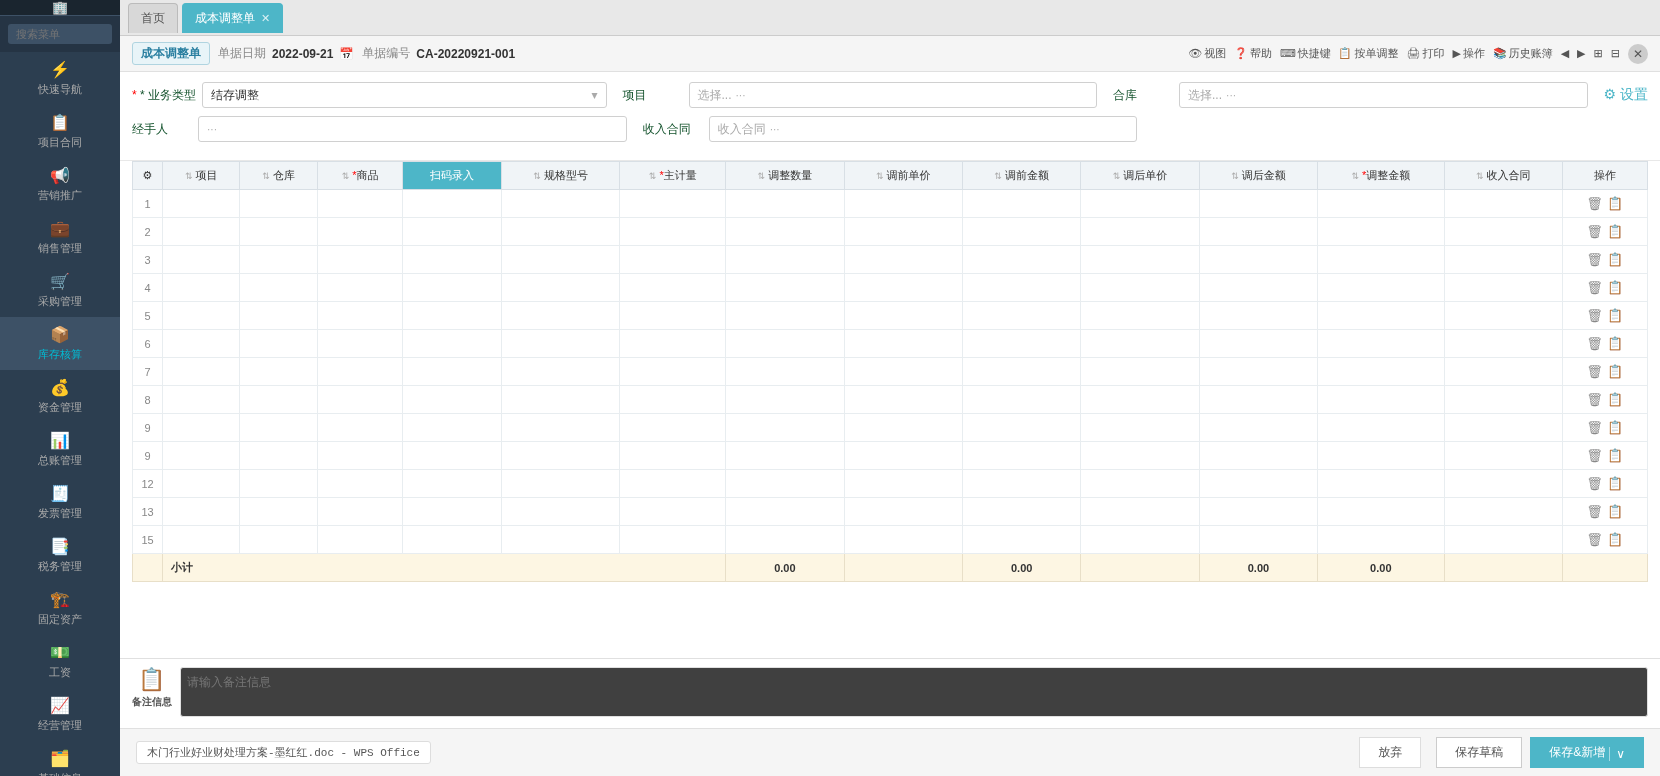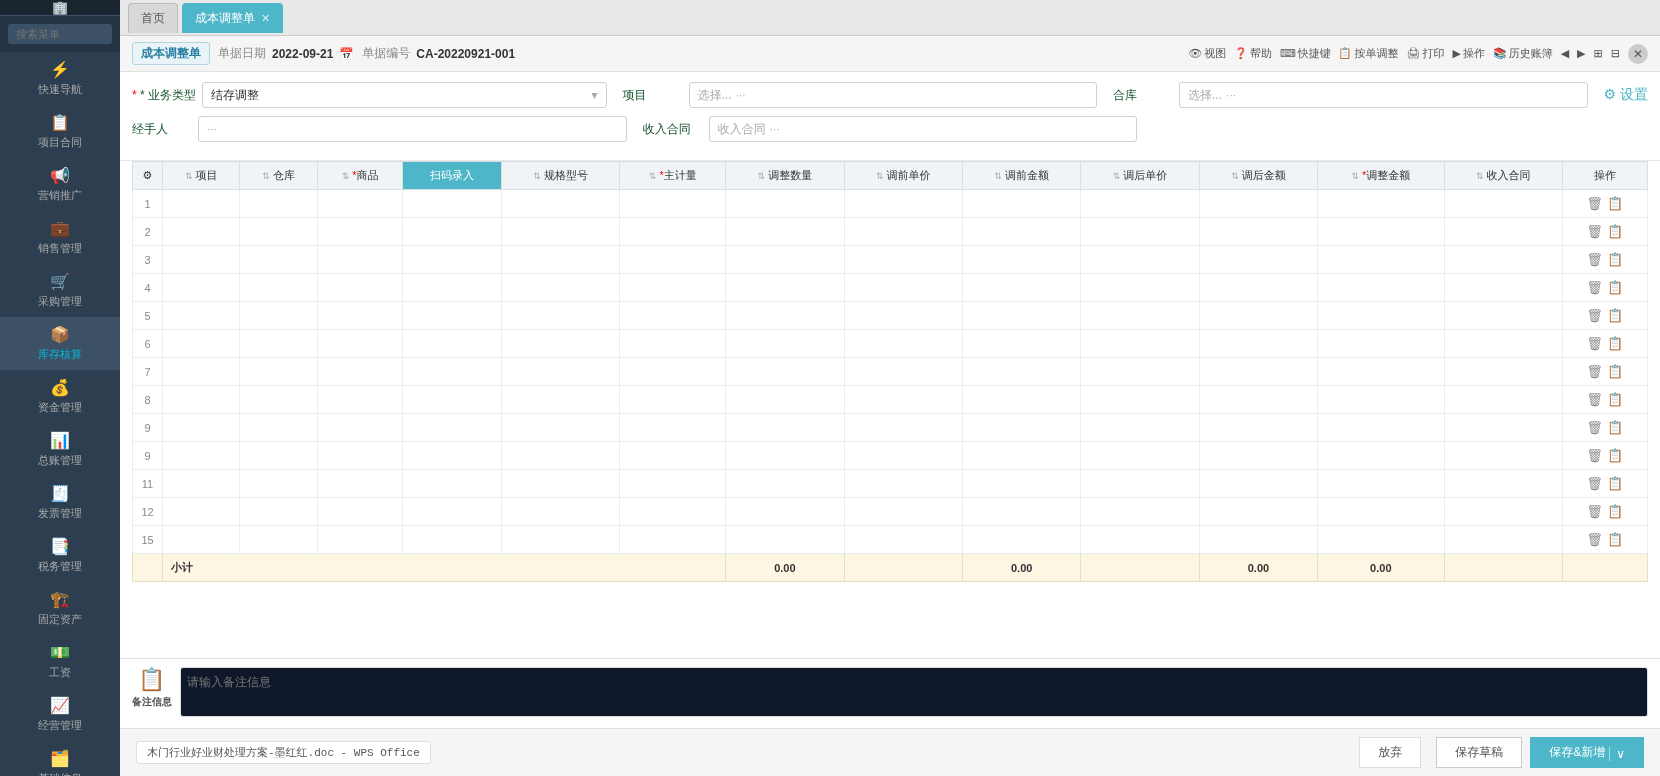--- a/index.html
+++ b/index.html
@@ -288,21 +288,21 @@
     .notes-icon { font-size: 22px; color: #4db6c8; }
     .notes-label { font-size: 10px; color: #555; text-align: center; font-weight: bold; }
     .notes-input {
       flex: 1;
       border: 1px solid #e0e0e0;
       border-radius: 3px;
       padding: 6px;
       font-size: 12px;
       color: #aaa;
       min-height: 50px;
-      background: #0f172a;
+      background: #404040;
       outline: none;
       resize: none;
     }
 
     
     .bottom-bar {
       background: #f5f5f5;
       border-top: 1px solid #e0e0e0;
       padding: 8px 16px;
       display: flex;
@@ -747,43 +747,43 @@
               <td></td>
               <td></td>
               <td>
     <div class="action-icons">
       <span class="action-icon">🗑</span>
       <span class="action-icon">📋</span>
     </div>
   </td>
             </tr>
             <tr>
-              <td class="row-num">11</td>
-              <td></td>
-              <td></td>
-              <td></td>
-              <td></td>
-              <td></td>
-              <td></td>
-              <td></td>
-              <td></td>
-              <td></td>
-              <td></td>
-              <td></td>
-              <td></td>
-              <td></td>
-              <td>
-    <div class="action-icons">
-      <span class="action-icon">🗑</span>
-      <span class="action-icon">📋</span>
-    </div>
-  </td>
-            </tr>
-            <tr>
               <td class="row-num">12</td>
+              <td></td>
+              <td></td>
+              <td></td>
+              <td></td>
+              <td></td>
+              <td></td>
+              <td></td>
+              <td></td>
+              <td></td>
+              <td></td>
+              <td></td>
+              <td></td>
+              <td></td>
+              <td>
+    <div class="action-icons">
+      <span class="action-icon">🗑</span>
+      <span class="action-icon">📋</span>
+    </div>
+  </td>
+            </tr>
+            <tr>
+              <td class="row-num">13</td>
               <td></td>
               <td></td>
               <td></td>
               <td></td>
               <td></td>
               <td></td>
               <td></td>
               <td></td>
               <td></td>
               <td></td>

